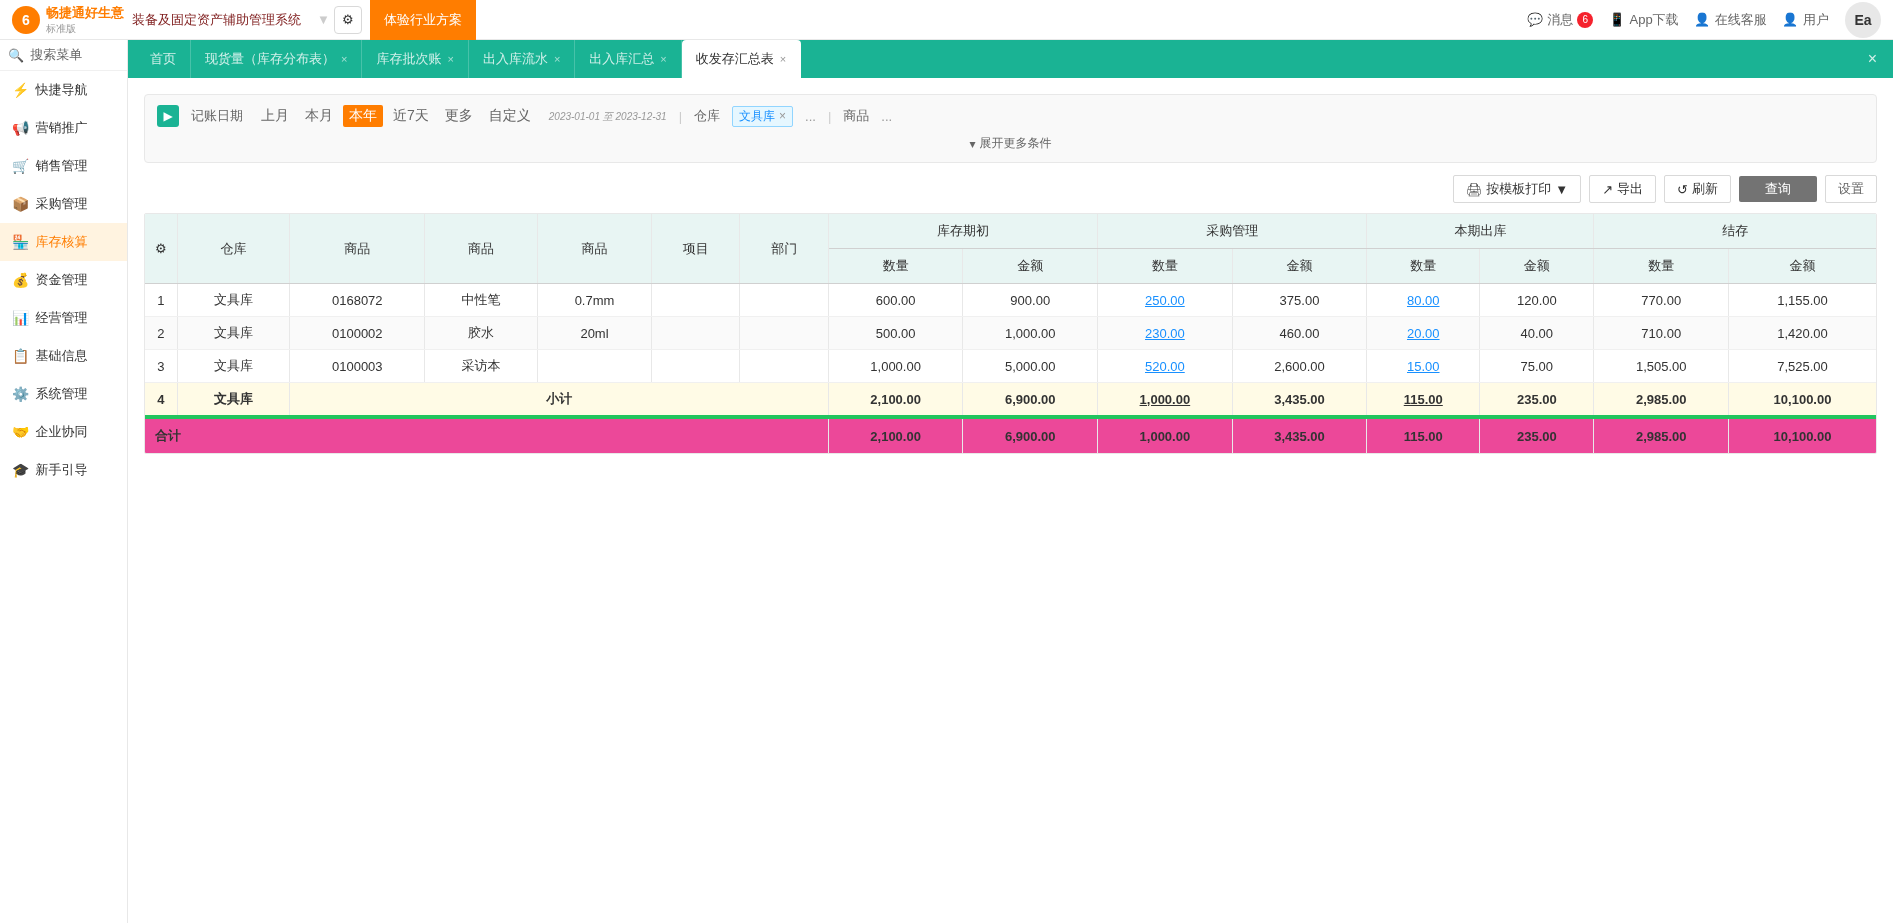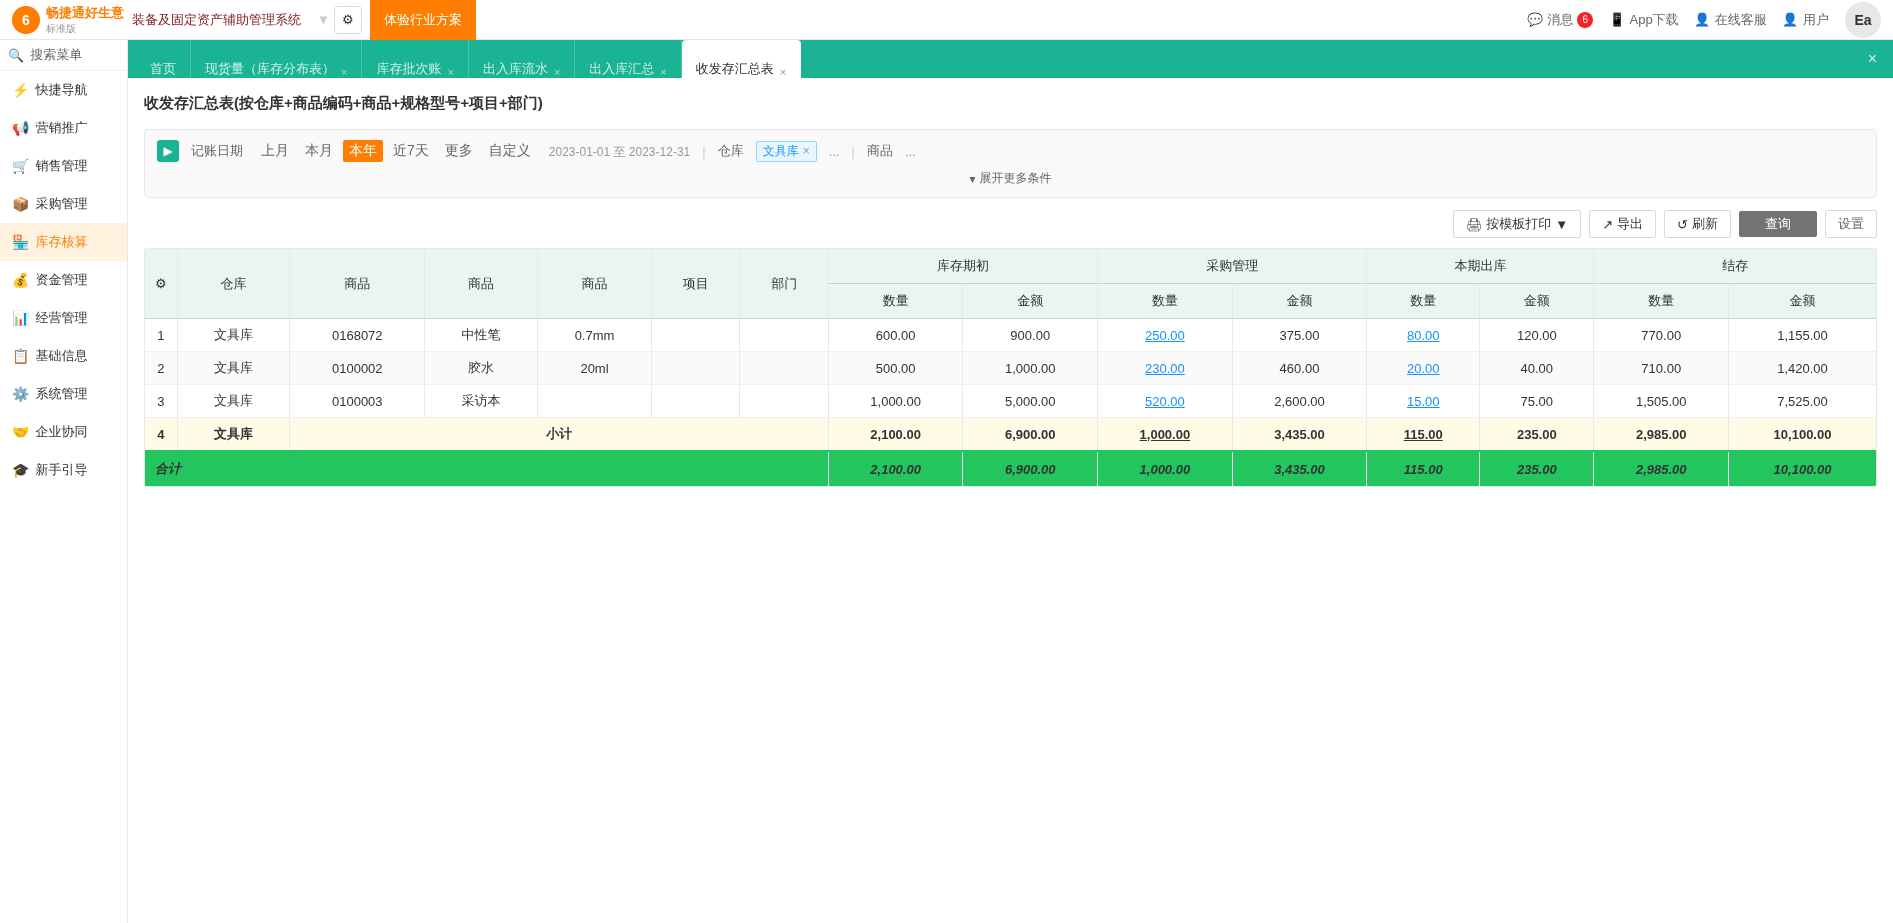--- a/index.html
+++ b/index.html
@@ -26,58 +26,58 @@
     .sidebar-search { display: flex; align-items: center; gap: 6px; padding: 6px 8px; cursor: pointer; color: #666; font-size: 13px; border-bottom: 1px solid #f0f0f0; }
     .sidebar-item { display: flex; align-items: center; gap: 6px; padding: 10px 12px; cursor: pointer; color: #333; font-size: 13px; }
     .sidebar-item.active { background: #fff3e0; color: #ff7d00; }
     .sidebar-item.active .sidebar-icon { color: #ff7d00; }
     .sidebar-icon { font-size: 14px; color: #666; }
     .sidebar-label { font-size: 13px; }
     .sidebar-item.active .sidebar-label { color: #ff7d00; font-weight: 500; }
 
     
     .tab-bar { background: #1ab394; display: flex; align-items: center; padding: 0 8px; height: 38px; flex-shrink: 0; }
-    .tab { display: flex; align-items: flex-end; gap: 6px; padding: 0 14px; height: 38px; cursor: pointer; color: rgba(255,255,255,0.8); font-size: 13px; border-right: 1px solid rgba(255,255,255,0.2); }
+    .tab { display: flex; align-items: center; gap: 6px; padding: 0 14px; height: 38px; cursor: pointer; color: rgba(255,255,255,0.8); font-size: 13px; border-right: 1px solid rgba(255,255,255,0.2); }
     .tab.active { background: #fff; color: #333; border-radius: 4px 4px 0 0; }
     .tab-close { font-size: 11px; color: rgba(255,255,255,0.6); cursor: pointer; }
     .tab.active .tab-close { color: #999; }
     .tab-close-right { margin-left: auto; color: rgba(255,255,255,0.8); cursor: pointer; font-size: 16px; padding: 0 8px; }
 
     
     .page-content { flex: 1; background: #fff; padding: 16px; overflow: auto; }
     .page-title { font-size: 15px; font-weight: bold; color: #333; margin-bottom: 16px; }
 
     
     .filter-area { background: #f9f9f9; border: 1px solid #e8e8e8; border-radius: 4px; padding: 10px 12px; margin-bottom: 12px; }
     .filter-row { display: flex; align-items: center; gap: 12px; flex-wrap: wrap; }
     .filter-toggle-btn { background: #1ab394; color: white; border: none; width: 22px; height: 22px; border-radius: 3px; cursor: pointer; font-size: 12px; display: flex; align-items: center; justify-content: center; flex-shrink: 0; }
     .filter-label { color: #666; font-size: 13px; white-space: nowrap; }
     .filter-date-options { display: flex; align-items: center; gap: 4px; }
     .date-option { padding: 2px 6px; cursor: pointer; color: #666; font-size: 14px; border-radius: 2px; }
     .date-option.active { background: #ff7d00; color: white; border-radius: 2px; }
-    .date-range { color: #999; font-size: 12px; margin-top: 2px; }
+    .date-range { color: #999; font-size: 10px; margin-top: 2px; font-style: italic; }
     .filter-divider { color: #ccc; }
     .filter-tag { display: flex; align-items: center; gap: 4px; background: #e6f7ff; border: 1px solid #91d5ff; border-radius: 2px; padding: 1px 6px; font-size: 12px; color: #1890ff; }
     .filter-tag-close { cursor: pointer; color: #999; }
     .filter-more { color: #999; cursor: pointer; }
     .filter-expand { display: flex; align-items: center; justify-content: center; gap: 4px; color: #666; font-size: 12px; cursor: pointer; margin-top: 8px; }
 
     
     .table-container { border: 1px solid #e8e8e8; border-radius: 2px; overflow: hidden; }
     table { width: 100%; border-collapse: collapse; font-size: 13px; }
     thead tr { background: #e8f5f3; }
     thead th { padding: 8px 10px; text-align: center; color: #333; font-weight: 500; border-right: 1px solid #e8e8e8; border-bottom: 1px solid #d0d0d0; white-space: nowrap; }
     thead th:last-child { border-right: none; }
     tbody tr { background: #fff; }
     tbody tr:nth-child(even) { background: #fafafa; }
     tbody td { padding: 7px 10px; text-align: center; border-right: 1px solid #e8e8e8; border-bottom: 1px solid #f0f0f0; color: #333; white-space: nowrap; }
     tbody td:last-child { border-right: none; }
     .td-link { color: #1890ff; text-decoration: underline; cursor: pointer; }
     .td-bold { font-weight: bold; }
-    tfoot tr { background: #22c55e; border-top: 2px solid #22c55e; font-style: italic; }
+    tfoot tr { background: #ec4899; border-top: 4px solid #22c55e; }
     tfoot td { padding: 8px 10px; text-align: center; border-right: 1px solid #e8e8e8; font-weight: 500; }
     tfoot td:last-child { border-right: none; }
     .summary-row { background: #fffbe6 !important; font-weight: bold; }
     .summary-row td { color: #333; }
     .settings-col { width: 32px; }
   </style>
 </head>
 <body>
 
 <div class="app-container">
@@ -200,21 +200,20 @@
           <span class="tab-close">×</span>
         </div>
         <div class="tab active">
           <span>收发存汇总表</span>
           <span class="tab-close" style="color:#999;">×</span>
         </div>
         <span class="tab-close-right">×</span>
       </div>
 
       <div class="page-content">
-        <div class="page-title">收发存汇总表(按仓库+商品编码+商品+规格型号+项目+部门)</div>
 
         <div class="filter-area">
           <div class="filter-row">
             <button class="filter-toggle-btn">▶</button>
             <span class="filter-label">记账日期</span>
             <div class="filter-date-options">
               <span class="date-option">上月</span>
               <span class="date-option">本月</span>
               <span class="date-option active">本年</span>
               <span class="date-option">近7天</span>

